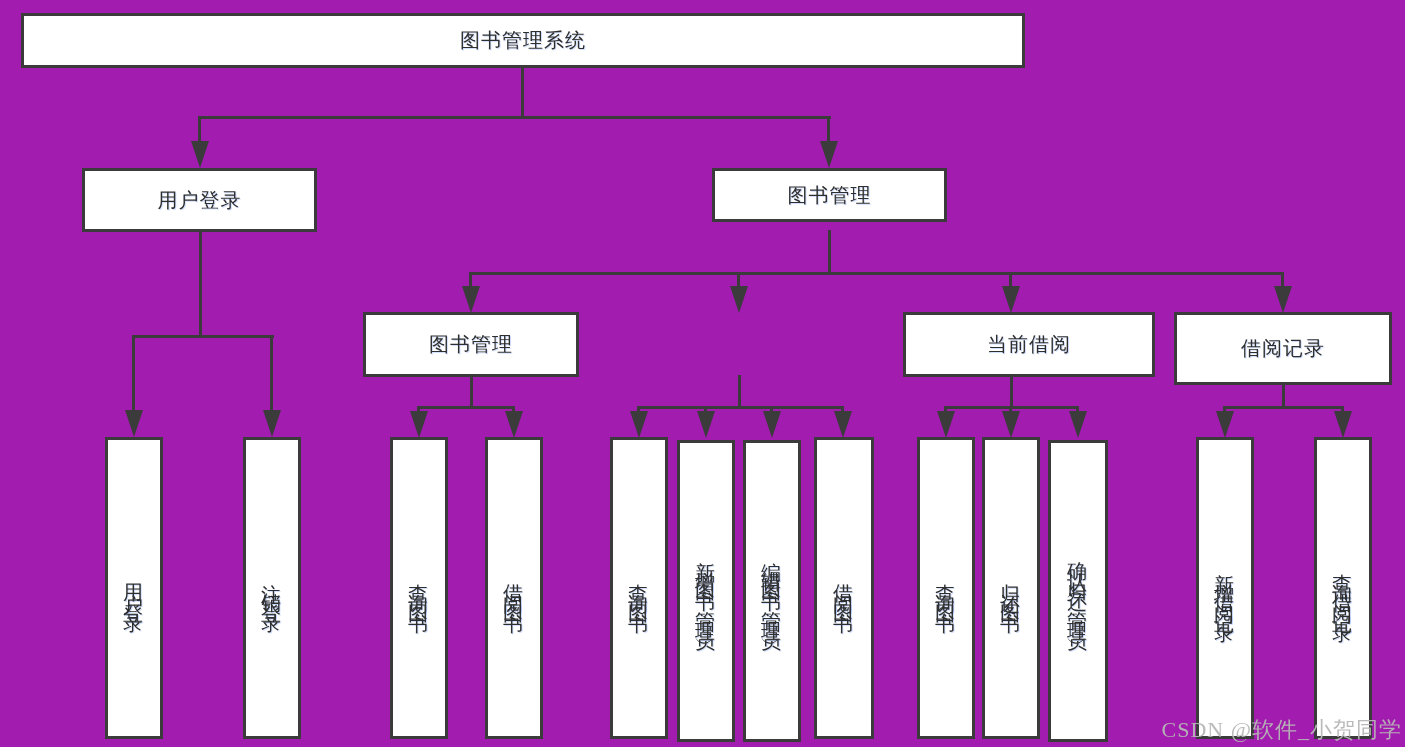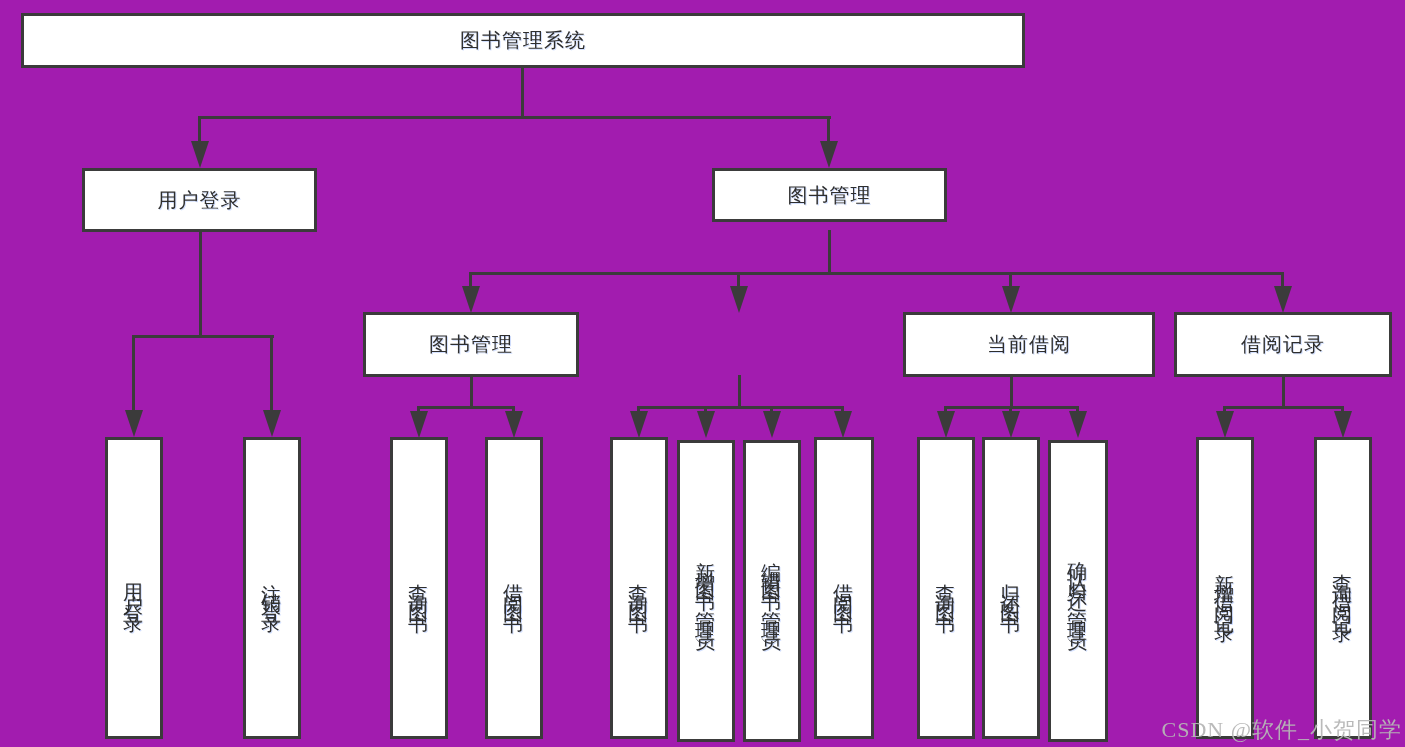--- a/index.html
+++ b/index.html
@@ -108,21 +108,21 @@
   <div class="arrow" style="left:1216px;top:406px;height:32px;"></div>
   <div class="arrow" style="left:1334px;top:406px;height:32px;"></div>
 
   <div class="hbox" style="left:21px;top:13px;width:1004px;height:55px;">图书管理系统</div>
 
   <div class="hbox" style="left:82px;top:168px;width:235px;height:64px;">用户登录</div>
   <div class="hbox" style="left:712px;top:168px;width:235px;height:54px;">图书管理</div>
 
   <div class="hbox" style="left:363px;top:312px;width:216px;height:65px;">图书管理</div>
   <div class="hbox" style="left:903px;top:312px;width:252px;height:65px;">当前借阅</div>
-  <div class="hbox" style="left:1174px;top:312px;width:218px;height:65px;">借阅记录</div>
+  <div class="hbox" style="left:1174px;top:312px;width:218px;height:73px;">借阅记录</div>
 
   <div class="vbox" style="left:105px;">用户登录</div>
   <div class="vbox" style="left:243px;">注销登录</div>
 
   <div class="vbox" style="left:390px;">查询图书</div>
   <div class="vbox" style="left:485px;">借阅图书</div>
 
   <div class="vbox" style="left:610px;">查询图书</div>
   <div class="vbox" style="left:677px;top:440px;">新增图书（管理员）</div>
   <div class="vbox" style="left:743px;top:440px;">编辑图书（管理员）</div>

